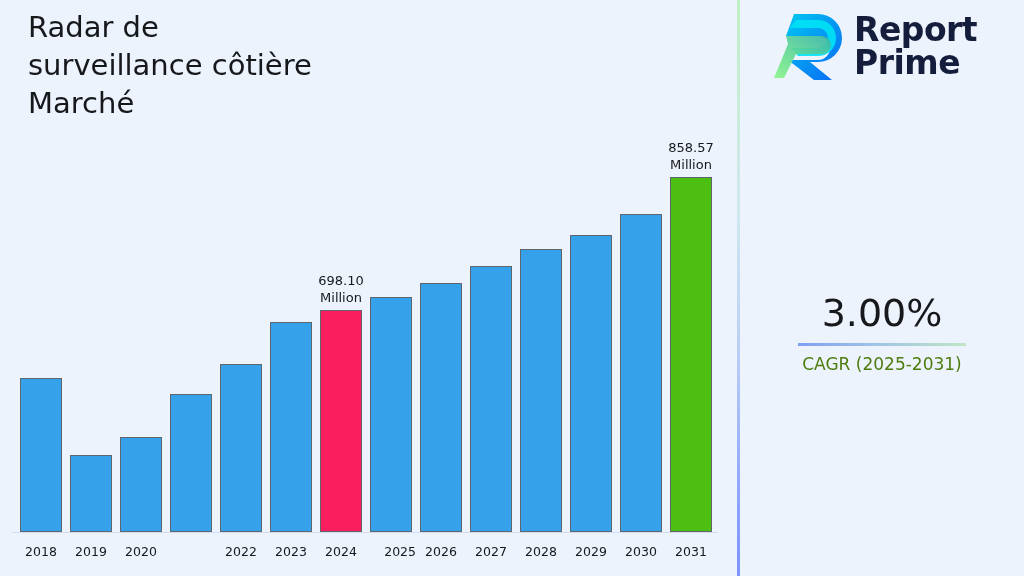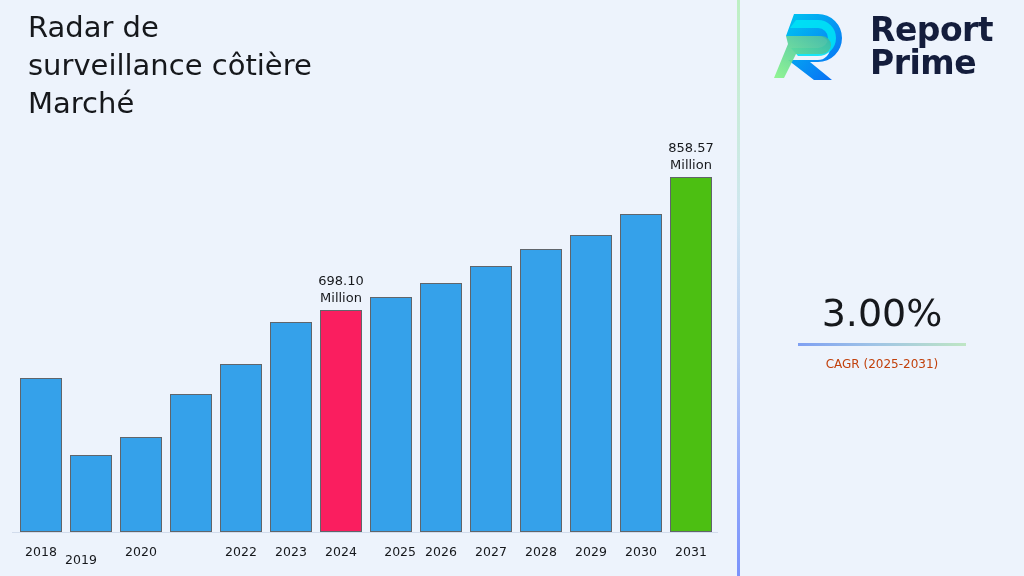--- a/index.html
+++ b/index.html
@@ -110,21 +110,21 @@
     width: 284px; height: 576px;
     background: #edf3fc;
   }
 
   #logo {
     position: absolute;
     left: 34px;
     top: 8px;
     display: flex;
     align-items: center;
-    gap: 22px;
+    gap: 6px;
   }
   #logo-mark { width: 74px; height: 76px; flex: none; }
   #logo-text {
     font-size: 33px;
     font-weight: bold;
     line-height: 33px;
     color: #141d3c;
     letter-spacing: -0.5px;
     white-space: pre-line;
   }
@@ -143,22 +143,22 @@
     font-weight: 400;
     margin-top: 37px;
   }
   #cagr-rule {
     width: 168px;
     height: 3px;
     margin: 6px auto 6px auto;
     background: linear-gradient(to right, #7fa0f2 0%, #9fc3e6 45%, #bfe6c4 100%);
   }
   #cagr-caption {
-    font-size: 12px;
-    color: #c2410c;
+    font-size: 17px;
+    color: #4d7c0f;
     line-height: 24px;
   }
 </style>
 </head>
 <body>
 
 <div id="left-panel">
 
   <div id="page-title">Radar de
 surveillance côtière
@@ -181,21 +181,21 @@
         <div class="bar" title="2028: 890 Million" style="left: 520px; width: 42px; height: 283px; background: rgb(53, 161, 234);"></div>
         <div class="bar" title="2029: 934 Million" style="left: 570px; width: 42px; height: 297px; background: rgb(53, 161, 234);"></div>
         <div class="bar" title="2030: 1001 Million" style="left: 620px; width: 42px; height: 318px; background: rgb(53, 161, 234);"></div>
         <div class="bar green" title="2031: 858.57 Million" style="left: 670px; width: 42px; height: 355px; background: rgb(76, 191, 18);"></div>
         <div class="bar-label" style="left: 636px; width: 110px; bottom: 359px;">858.57
 Million</div>
       </div>
     <div id="axis-line"></div>
     <div id="x-axis">
         <div class="x-tick" style="left: 16px; width: 50px;">2018</div>
-        <div class="x-tick" style="left: 56px; width: 50px; margin-top: 8px;">2019</div>
+        <div class="x-tick" style="left: 66px; width: 50px;">2019</div>
         <div class="x-tick" style="left: 116px; width: 50px;">2020</div>
         <div class="x-tick" style="left: 166px; width: 50px; margin-top: 40px;">2021</div>
         <div class="x-tick" style="left: 216px; width: 50px;">2022</div>
         <div class="x-tick" style="left: 266px; width: 50px; text-align: center;">2023</div>
         <div class="x-tick" style="left: 316px; width: 50px;">2024</div>
         <div class="x-tick" style="left: 366px; width: 50px; text-align: right;">2025</div>
         <div class="x-tick" style="left: 416px; width: 50px;">2026</div>
         <div class="x-tick" style="left: 466px; width: 50px;">2027</div>
         <div class="x-tick" style="left: 516px; width: 50px;">2028</div>
         <div class="x-tick" style="left: 566px; width: 50px;">2029</div>

